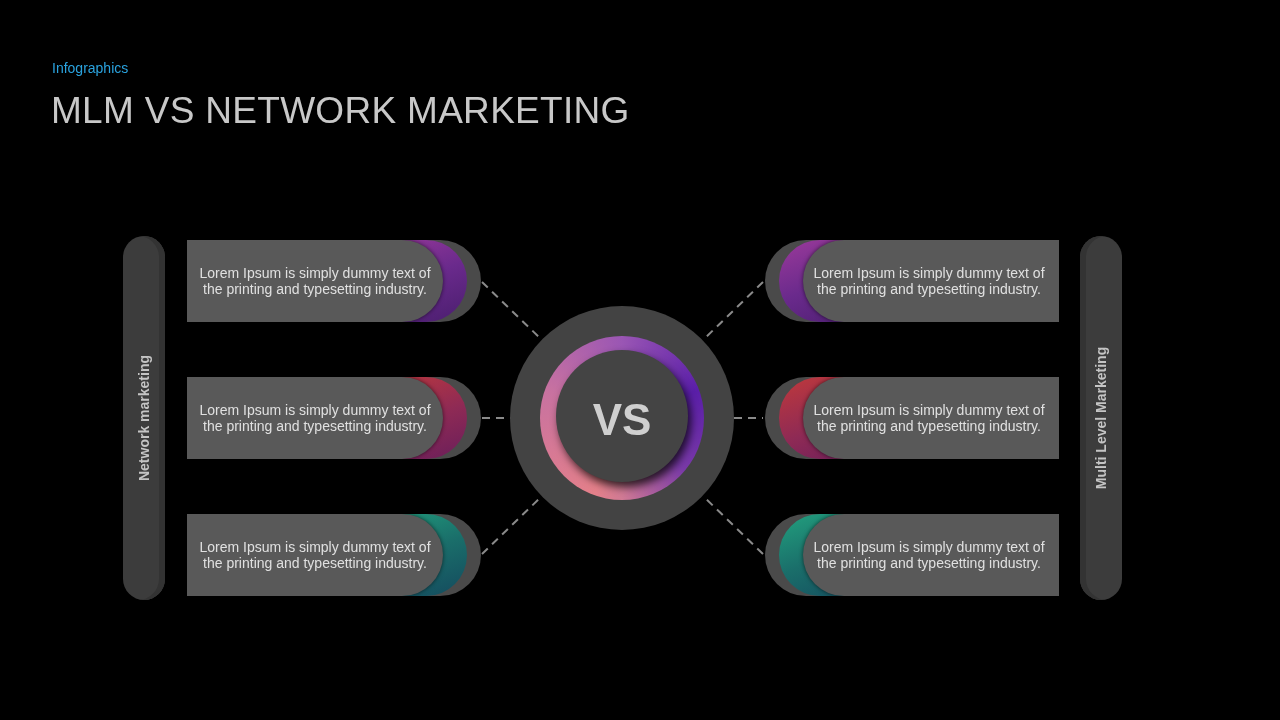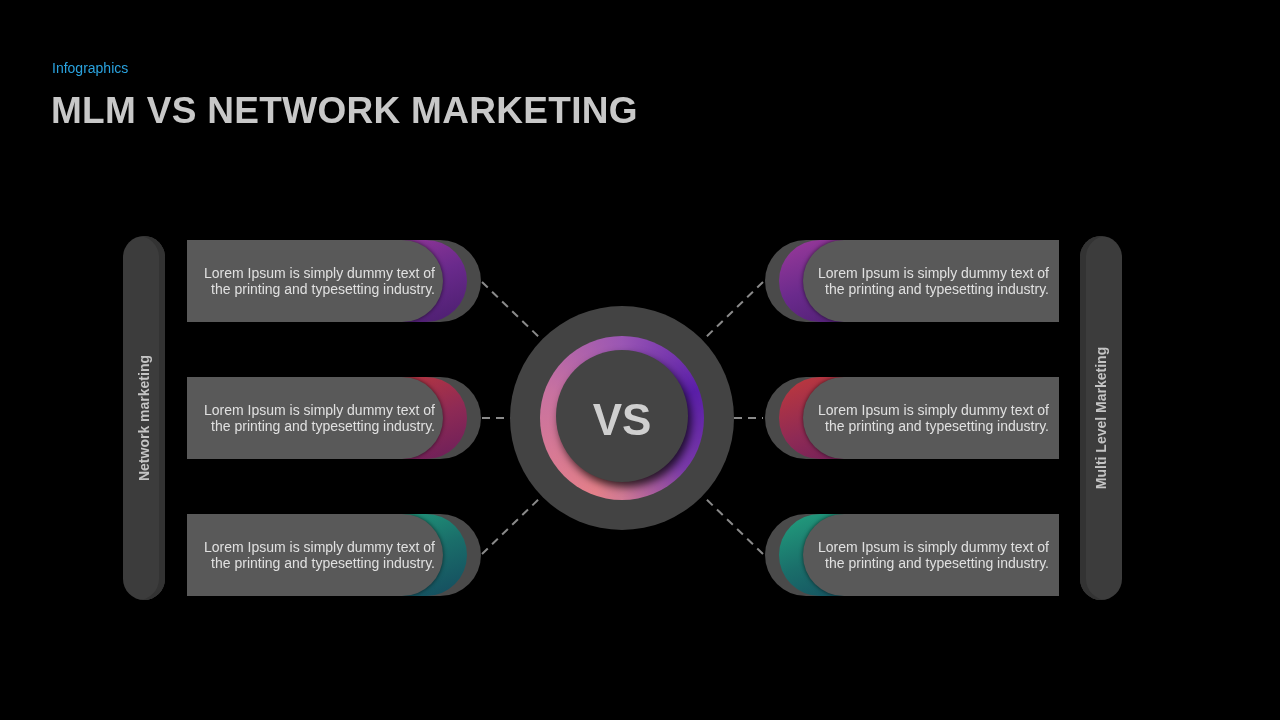--- a/index.html
+++ b/index.html
@@ -1,29 +1,29 @@
 <!DOCTYPE html>
 <html><head>
 <meta charset="utf-8">
 <style>
   html, body { margin:0; padding:0; }
   body { width:1280px; height:720px; background:#000; position:relative; overflow:hidden; font-family:"Liberation Sans", sans-serif; }
   .subtitle { position:absolute; left:52px; top:60px; font-size:14px; color:#2aa3df; }
-  .title { position:absolute; left:51px; top:90px; font-size:37px; font-weight:bold; color:#c8c8c8; letter-spacing:0.3px; }
+  .title { position:absolute; left:51px; top:90px; font-size:37px; font-weight:normal; color:#c8c8c8; letter-spacing:0.3px; }
 
   .vbar { position:absolute; top:236px; width:42px; height:364px; background:#3c3c3c; border-radius:21px; box-shadow: inset -6px 0 0 #333; }
   .vbar.left { left:123px; }
   .vbar.right { left:1080px; box-shadow: inset 6px 0 0 #333; }
   .vbar-label { position:absolute; left:50%; top:50%; white-space:nowrap; font-size:14px; font-weight:bold; color:#c4c4c4; transform:translate(-50%,-50%) rotate(-90deg); }
 
   .card { position:absolute; width:294px; height:82px; }
   .card .back { position:absolute; top:0; height:82px; width:120px; background:#4a4a4a; border-radius:41px; }
   .card .accent { position:absolute; top:0; height:82px; width:110px; border-radius:41px; }
   .card .face { position:absolute; top:0; height:82px; width:256px; background:#595959; box-shadow: 0 0 4px rgba(0,0,0,0.6); }
-  .card .txt { position:absolute; top:0; height:82px; width:240px; display:flex; align-items:center; justify-content:center; text-align:right; font-size:14px; line-height:16px; color:#e0e0e0; }
+  .card .txt { position:absolute; top:0; height:82px; width:240px; display:flex; align-items:center; justify-content:center; text-align:center; font-size:14px; line-height:16px; color:#e0e0e0; }
 
   .card.l .back { right:0; }
   .card.l .accent { right:14px; }
   .card.l .face { left:0; border-radius:0 41px 41px 0; width:256px; }
   .card.l .txt { left:8px; }
 
   .card.r .back { left:0; }
   .card.r .accent { left:14px; }
   .card.r .face { right:0; border-radius:41px 0 0 41px; width:256px; }
   .card.r .txt { right:10px; }

